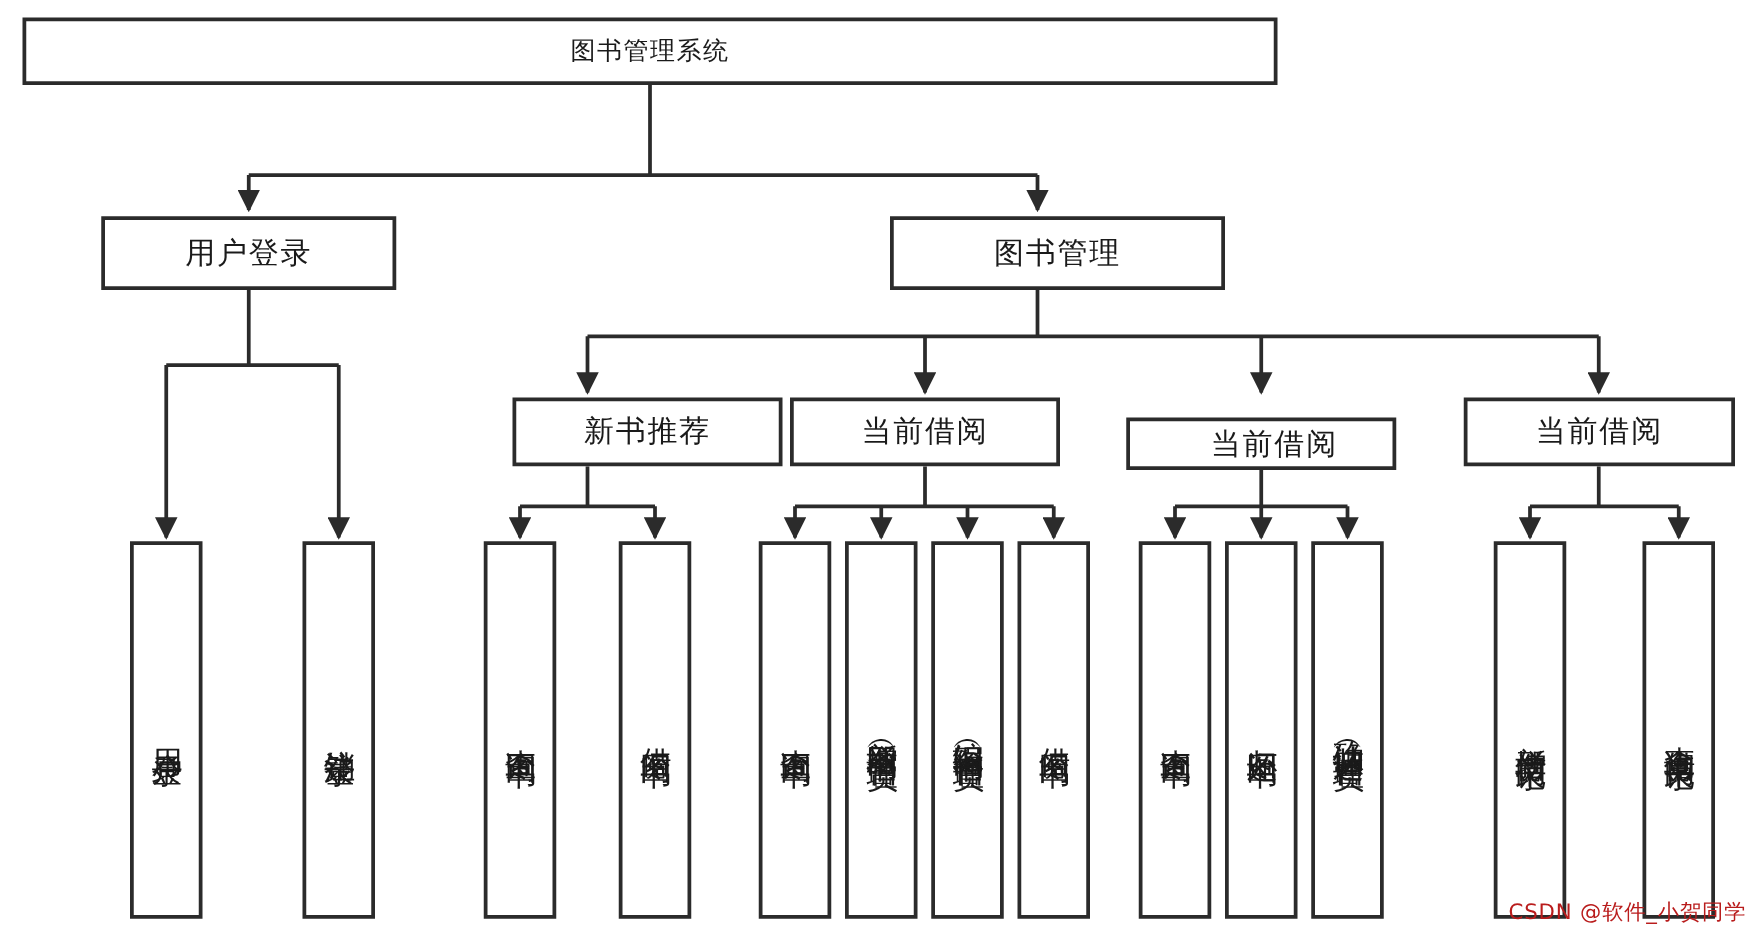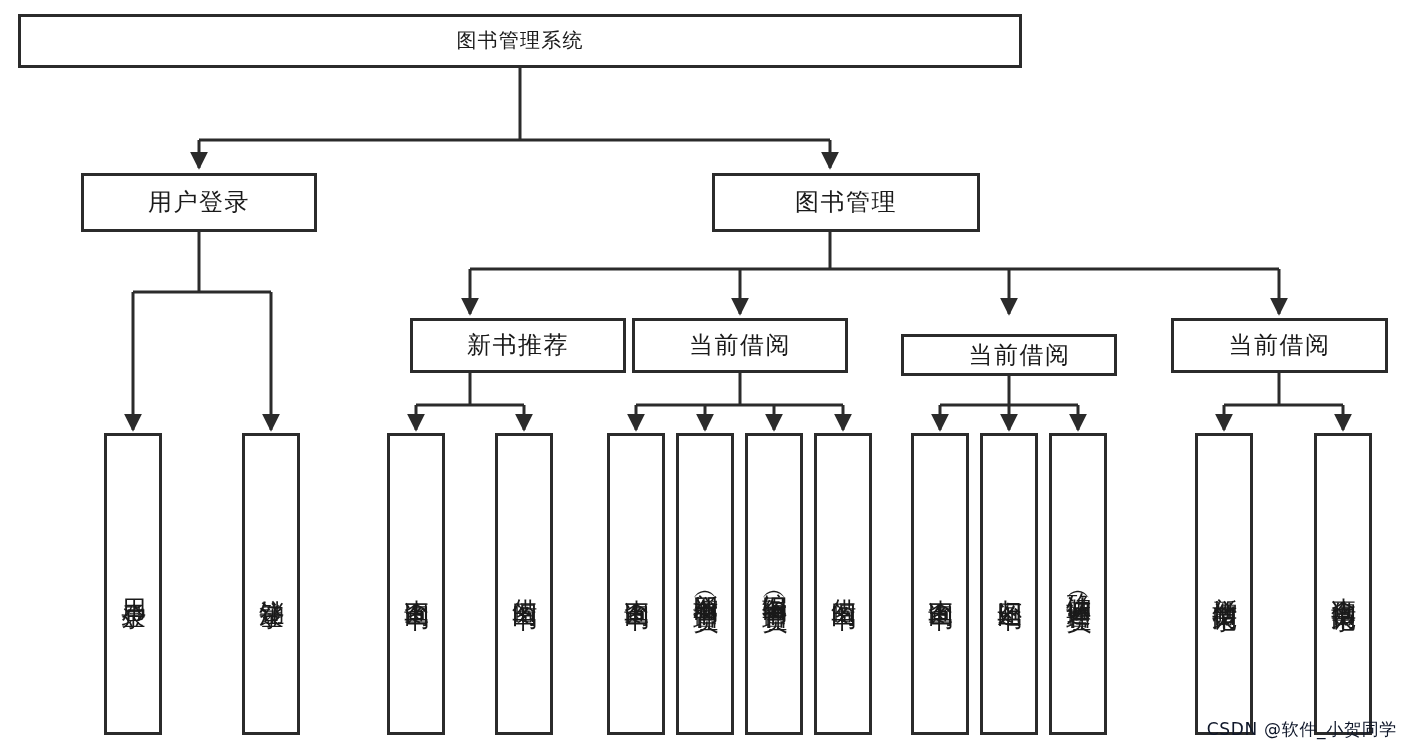--- a/index.html
+++ b/index.html
@@ -61,21 +61,21 @@
     font-size: 25px;
     line-height: 1.05;
     letter-spacing: 0.10em;
     max-height: 100%;
   }
   #watermark {
     position: absolute;
     right: 8px;
     bottom: 6px;
     font-size: 17px;
-    color: #0f172a;
+    color: #b91c1c;
     letter-spacing: 0.04em;
     white-space: nowrap;
     pointer-events: none;
   }
 </style>
 </head>
 <body>
 
 <div id="diagram-root">
 

